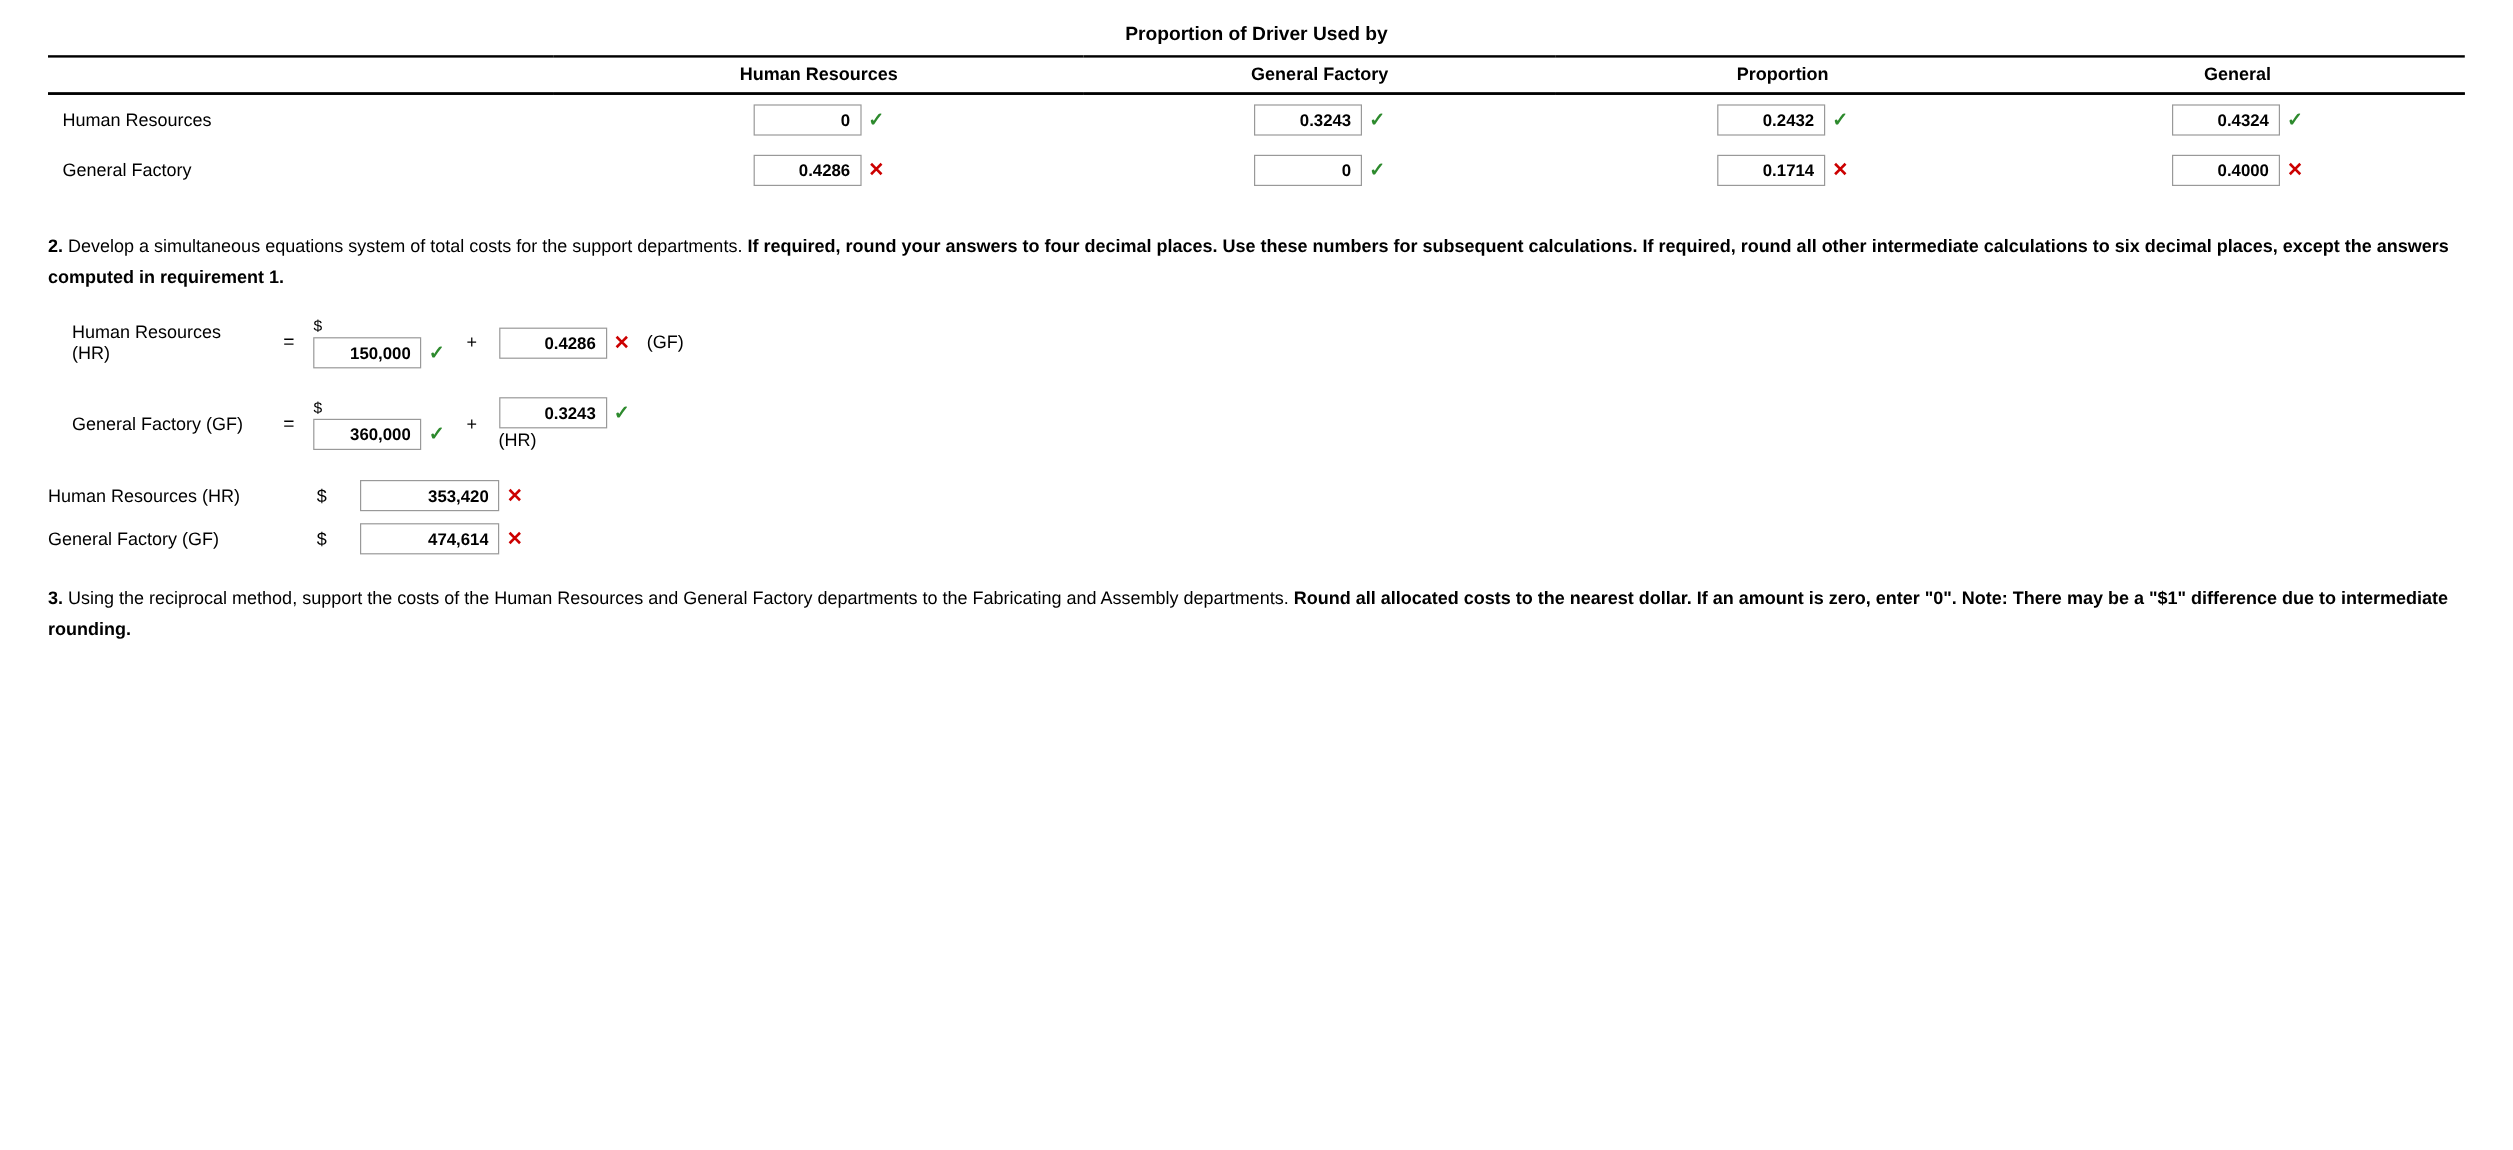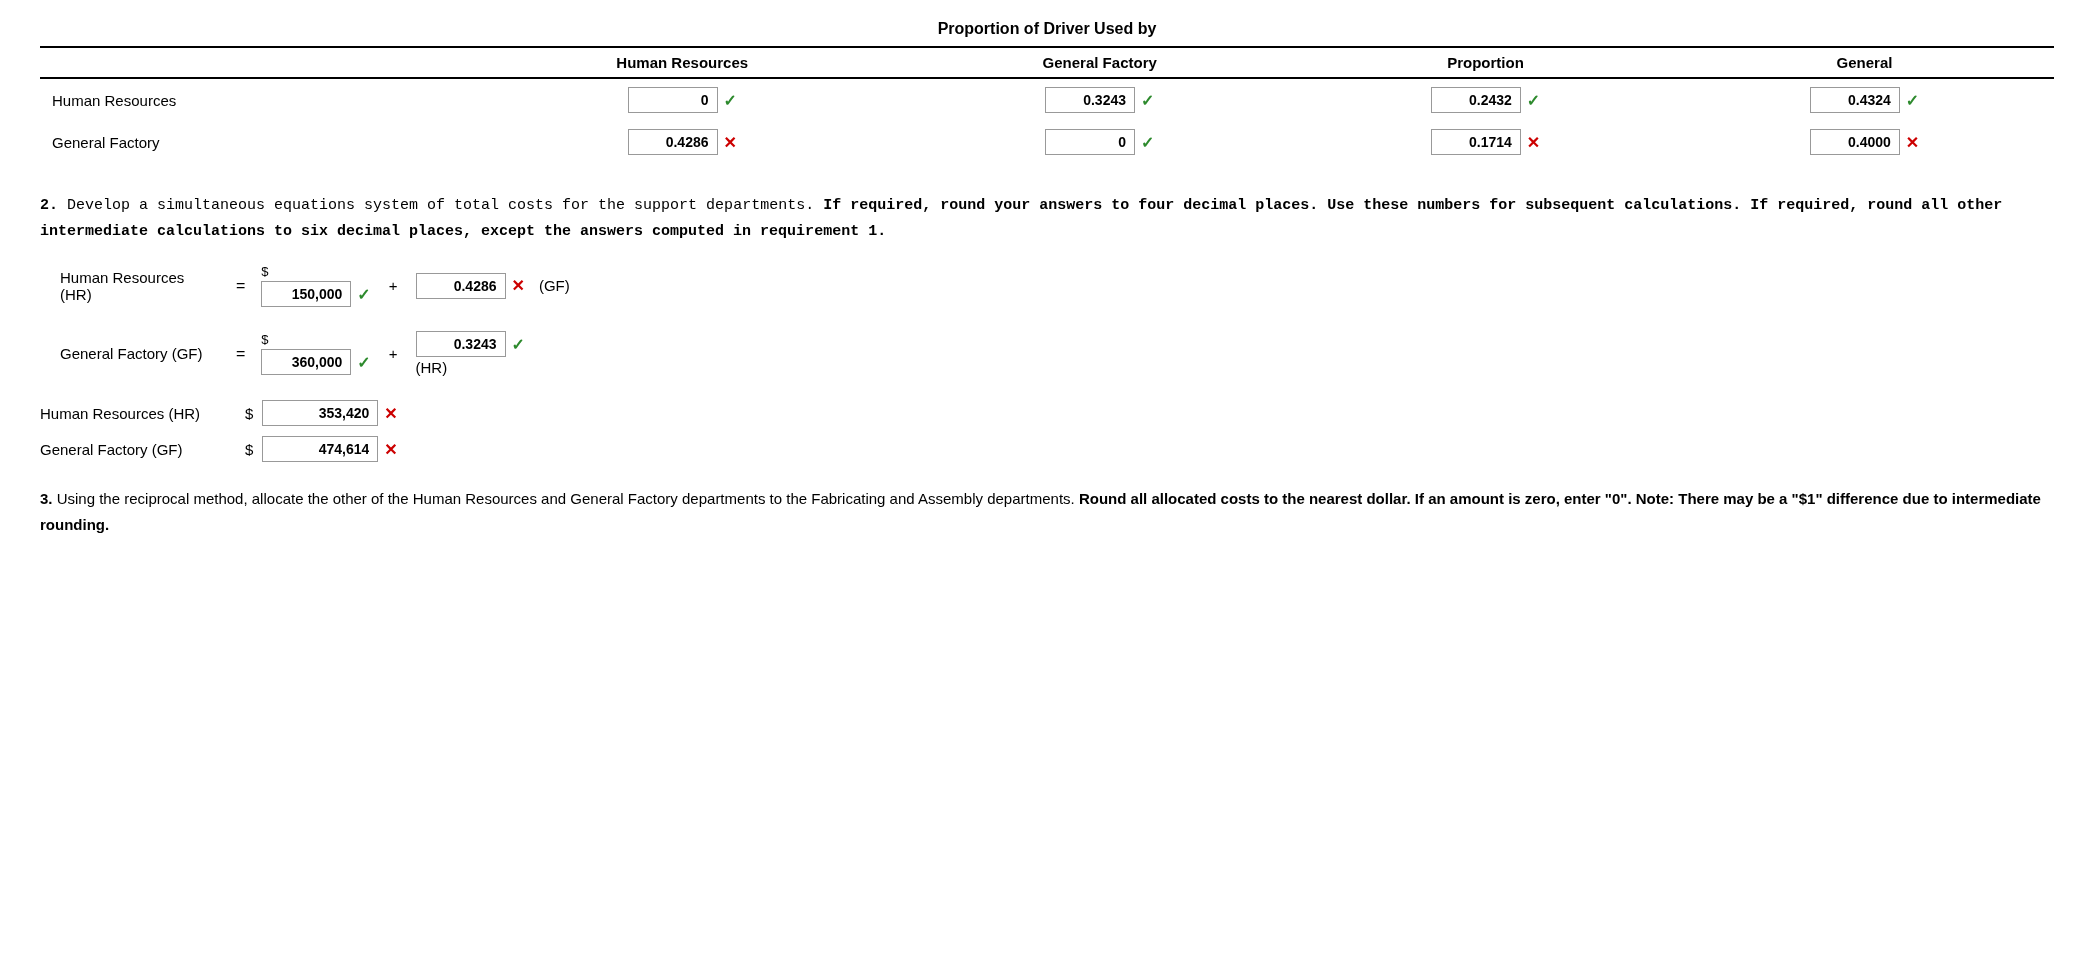--- a/index.html
+++ b/index.html
@@ -67,34 +67,33 @@
       font-size: 16px;
       font-weight: bold;
     }
     .question-block {
       margin: 20px 0;
       line-height: 1.7;
     }
     .question-block p {
       margin-bottom: 4px;
       font-size: 15px;
-      font-family: Liberation Mono, monospace;
     }
     .equations-section {
       margin: 20px 0 20px 20px;
     }
     .solve-section {
       margin: 20px 0;
       font-size: 15px;
     }
     .solve-row {
       display: flex;
       align-items: center;
       margin: 10px 0;
-      gap: 5px;
+      gap: 24px;
     }
     .solve-label {
       min-width: 200px;
       font-size: 15px;
     }
     .solve-dollar {
       font-size: 15px;
     }
     .wide-input {
       width: 116px;
@@ -228,15 +227,15 @@
     <span class="solve-dollar" style="margin-right:4px;">$</span>
     <div class="input-with-icon">
       <input class="num-input wide-input" type="text" value="474,614" style="">
       <span class="cross-icon">✕</span>
     </div>
   </div>
 </div>
 
 <div class="section3-block">
   <p>
-    <span style="font-weight:bold;">3.</span><span> Using the reciprocal method, allocate the other of the Human Resources and General Factory departments to the Fabricating and Assembly departments. </span><span style="font-weight:bold;">Round all allocated costs to the nearest dollar. If an amount is zero, enter "0". Note: There may be a "$1" difference due to intermediate rounding.</span>
+    <span style="font-weight:bold;">3.</span><span> Using the reciprocal method, support the costs of the Human Resources and General Factory departments to the Fabricating and Assembly departments. </span><span style="font-weight:bold;">Round all allocated costs to the nearest dollar. If an amount is zero, enter "0". Note: There may be a "$1" difference due to intermediate rounding.</span>
   </p>
 </div>
 
 </body></html>

